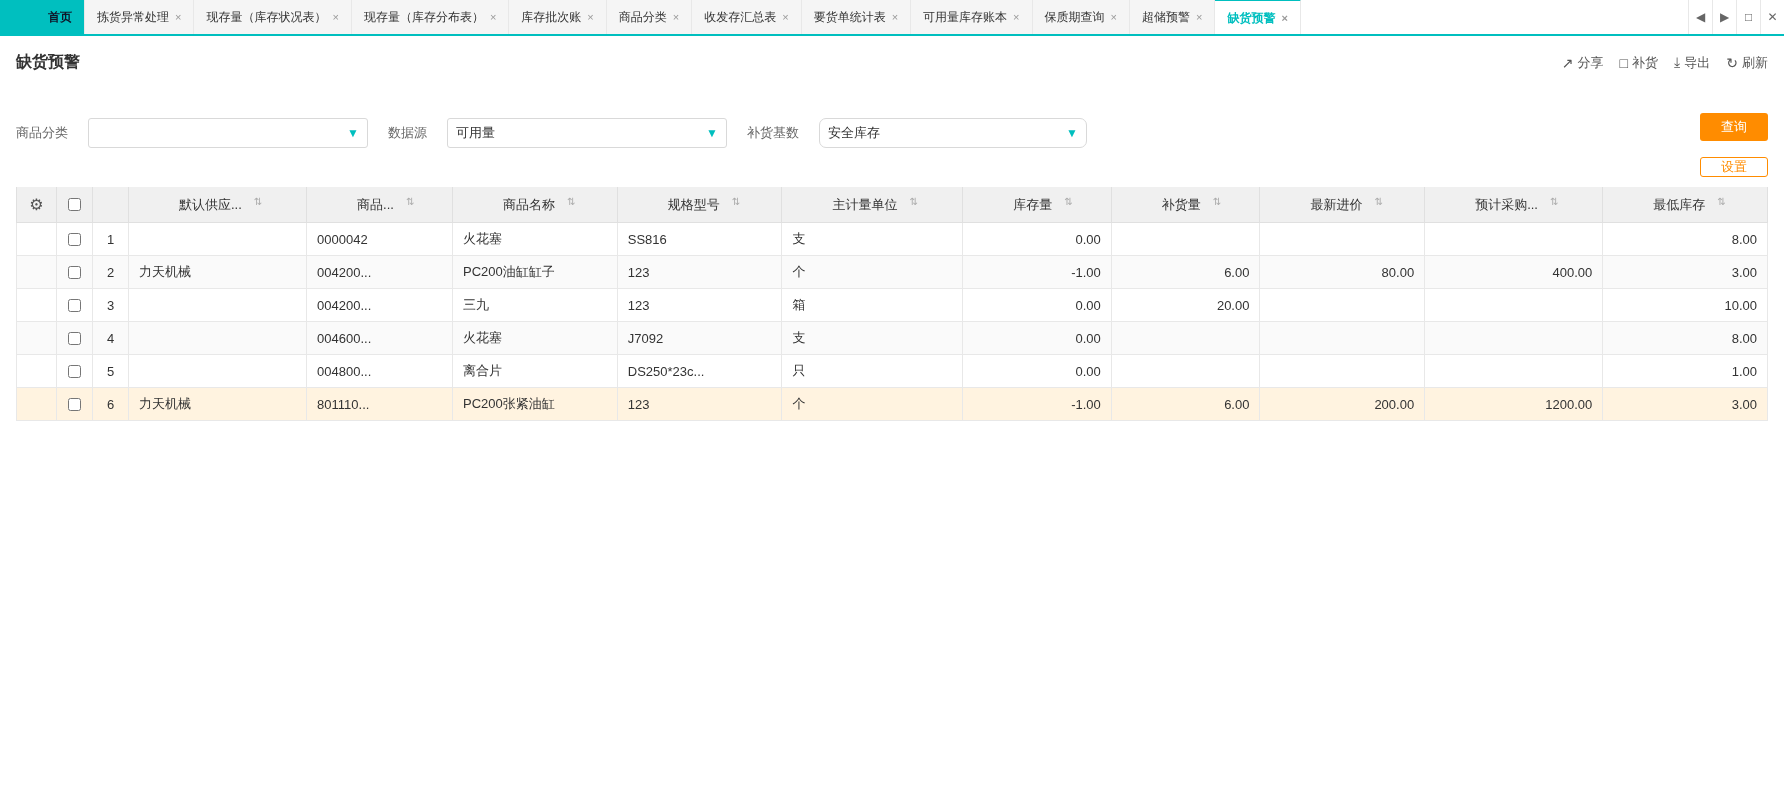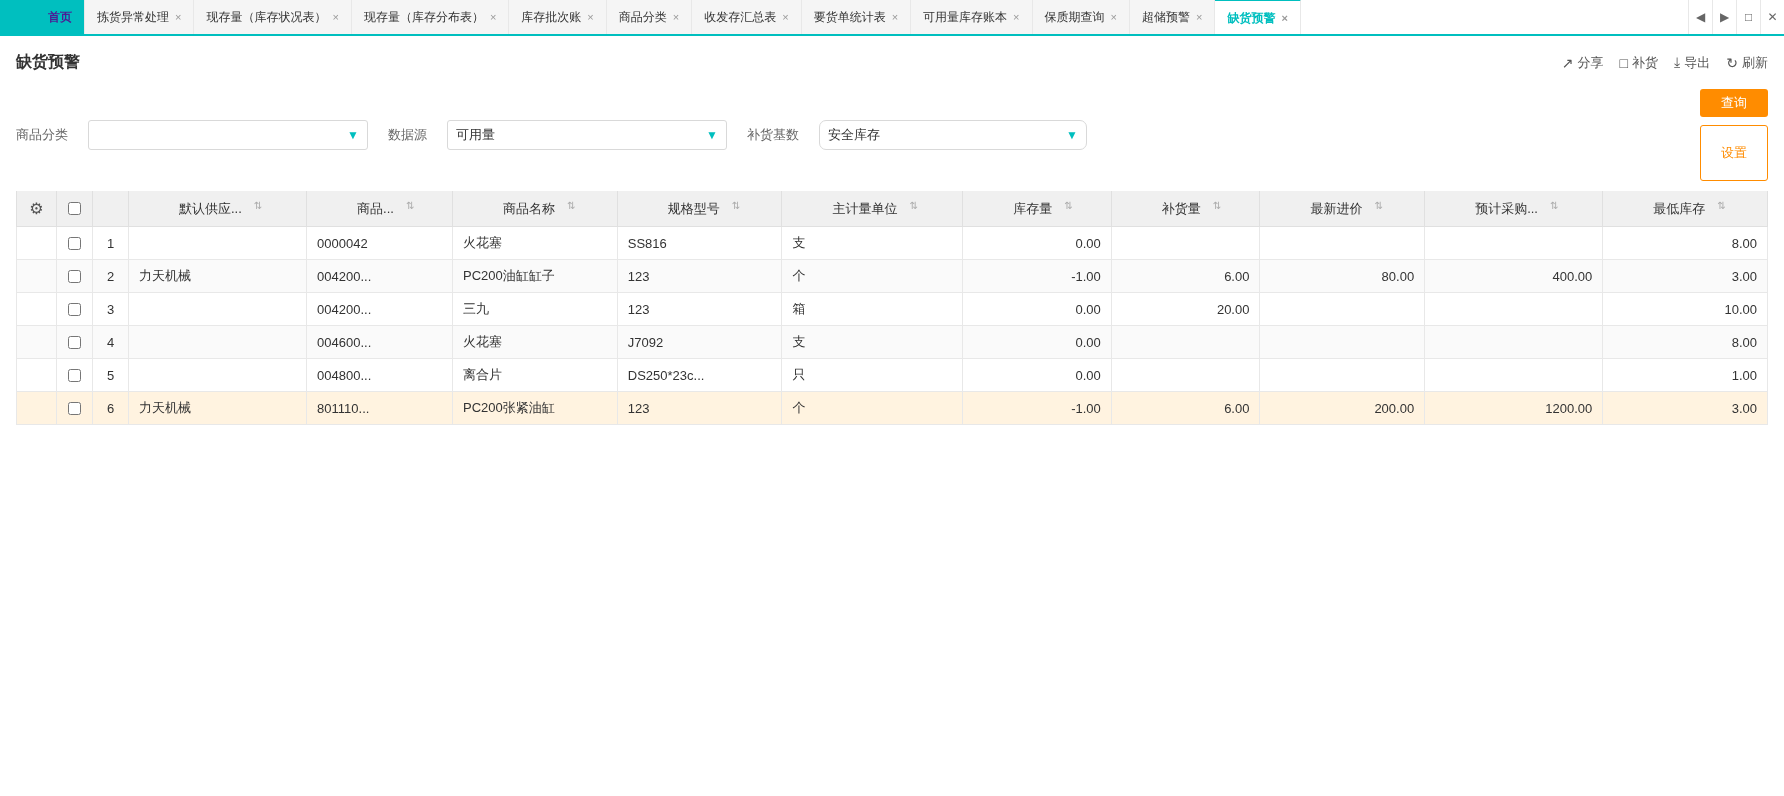--- a/index.html
+++ b/index.html
@@ -34,21 +34,21 @@
       font-weight: bold;
     }
     .tab-item .close-btn {
       margin-left: 6px;
       color: #999;
       font-size: 11px;
       cursor: pointer;
     }
     .tab-item.home {
       background: #00bfbf;
-      color: #4c1d95;
+      color: #0f172a;
       font-weight: bold;
       padding-left: 48px;
     }
     .tab-nav-btns {
       display: flex;
       align-items: center;
       margin-left: auto;
       flex-shrink: 0;
     }
     .tab-nav-btn {
@@ -124,37 +124,38 @@
       justify-content: space-between;
     }
     .filter-select .arrow {
       color: #00bfbf;
       font-size: 12px;
     }
     .filter-actions {
       margin-left: auto;
       display: flex;
       flex-direction: column;
-      gap: 8px;
+      gap: 16px;
+      margin-top: 24px;
     }
     .btn-query {
       background: #ff8c00;
       color: #fff;
       border: none;
       border-radius: 3px;
       padding: 5px 20px;
       cursor: pointer;
       font-size: 13px;
     }
     .btn-settings {
       background: #fff;
       color: #ff8c00;
       border: 1px solid #ff8c00;
       border-radius: 3px;
-      padding: 18px 20px;
+      padding: 0 20px;
       cursor: pointer;
       font-size: 13px;
     }
 
     
     .data-table {
       width: 100%;
       border-collapse: collapse;
       font-size: 13px;
     }

